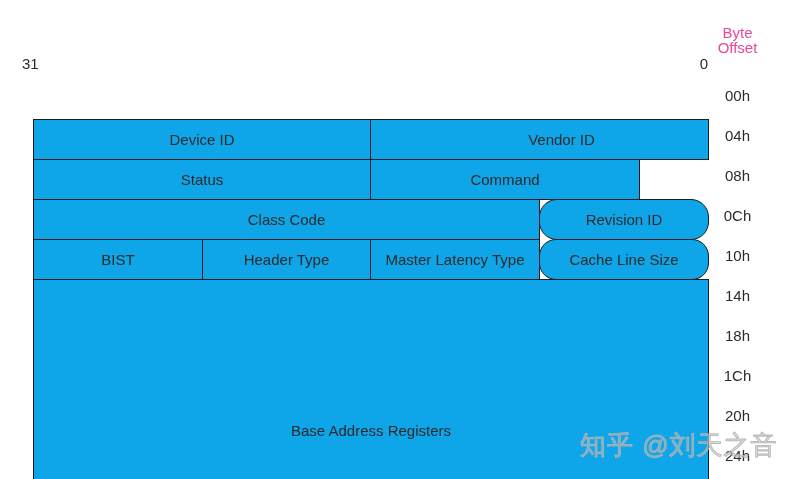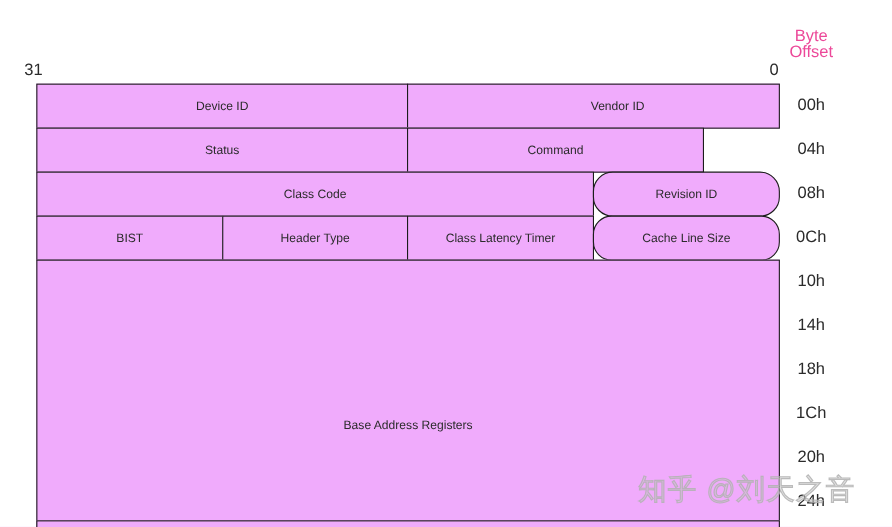--- a/index.html
+++ b/index.html
@@ -18,27 +18,28 @@
     position: absolute;
     left: 0; top: 0;
     width: 811px;
     height: 479px;
     overflow: hidden;
   }
   .cell {
     position: absolute;
     box-sizing: border-box;
     border: 1px solid #1c1c1c;
-    background: #f0abfc;
+    background: #0ea5e9;
     display: flex;
     align-items: center;
     justify-content: center;
-    font-size: 11px;
+    font-size: 15px;
     color: #2b2b2b;
     white-space: nowrap;
+    margin-top: 43px;
   }
   .bit-label {
     position: absolute;
     font-size: 15px;
     color: #2b2b2b;
     line-height: 17px;
   }
   .offset-col-header {
     position: absolute;
     left: 705px;
@@ -90,21 +91,21 @@
   <div class="cell" style="left:370px; top:76px; width:339px; height:41px;padding-left:44px;">Vendor ID</div>
 
   <div class="cell" style="left:33px; top:116px; width:338px; height:41px;">Status</div>
   <div class="cell" style="left:370px; top:116px; width:270px; height:41px;">Command</div>
 
   <div class="cell" style="left:33px; top:156px; width:507px; height:41px;">Class Code</div>
   <div class="cell" style="left:539px; top:156px; width:170px; height:41px;border-radius:18px;">Revision ID</div>
 
   <div class="cell" style="left:33px; top:196px; width:170px; height:41px;">BIST</div>
   <div class="cell" style="left:202px; top:196px; width:169px; height:41px;">Header Type</div>
-  <div class="cell" style="left:370px; top:196px; width:170px; height:41px;">Class Latency Timer</div>
+  <div class="cell" style="left:370px; top:196px; width:170px; height:41px;">Master Latency Type</div>
   <div class="cell" style="left:539px; top:196px; width:170px; height:41px;border-radius:17px;">Cache Line Size</div>
 
   <div class="cell" style="left:33px; top:236px; width:676px; height:302px;">Base Address Registers</div>
 
   <div class="cell" style="left:33px; top:473px; width:676px; height:14px;"></div>
 
   <div class="offset-label" style="top:88px;">00h</div>
   <div class="offset-label" style="top:128px;">04h</div>
   <div class="offset-label" style="top:168px;">08h</div>
   <div class="offset-label" style="top:208px;">0Ch</div>

